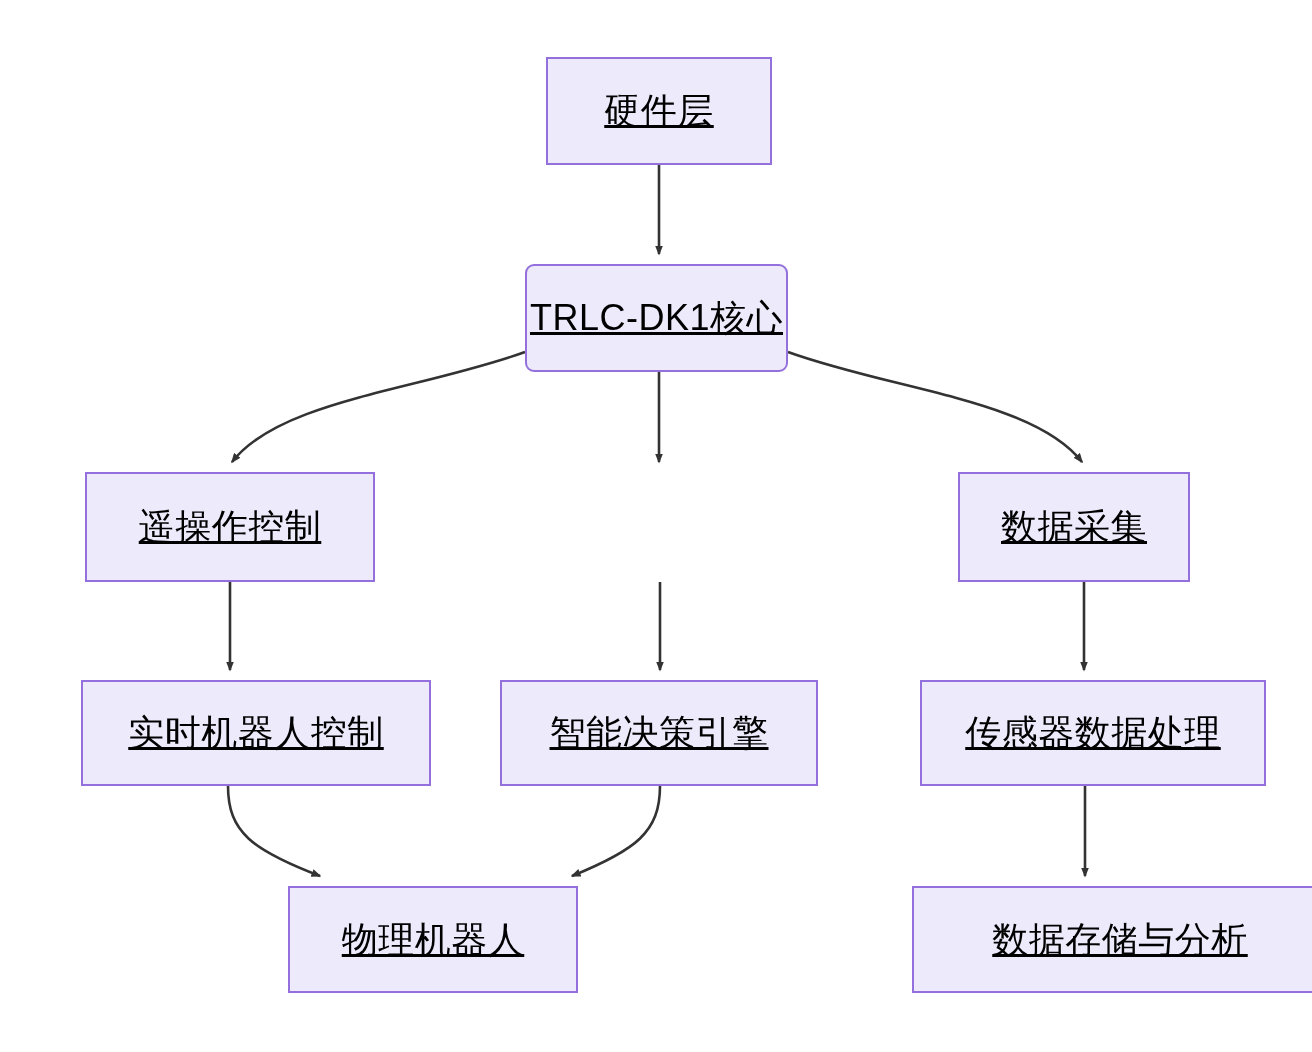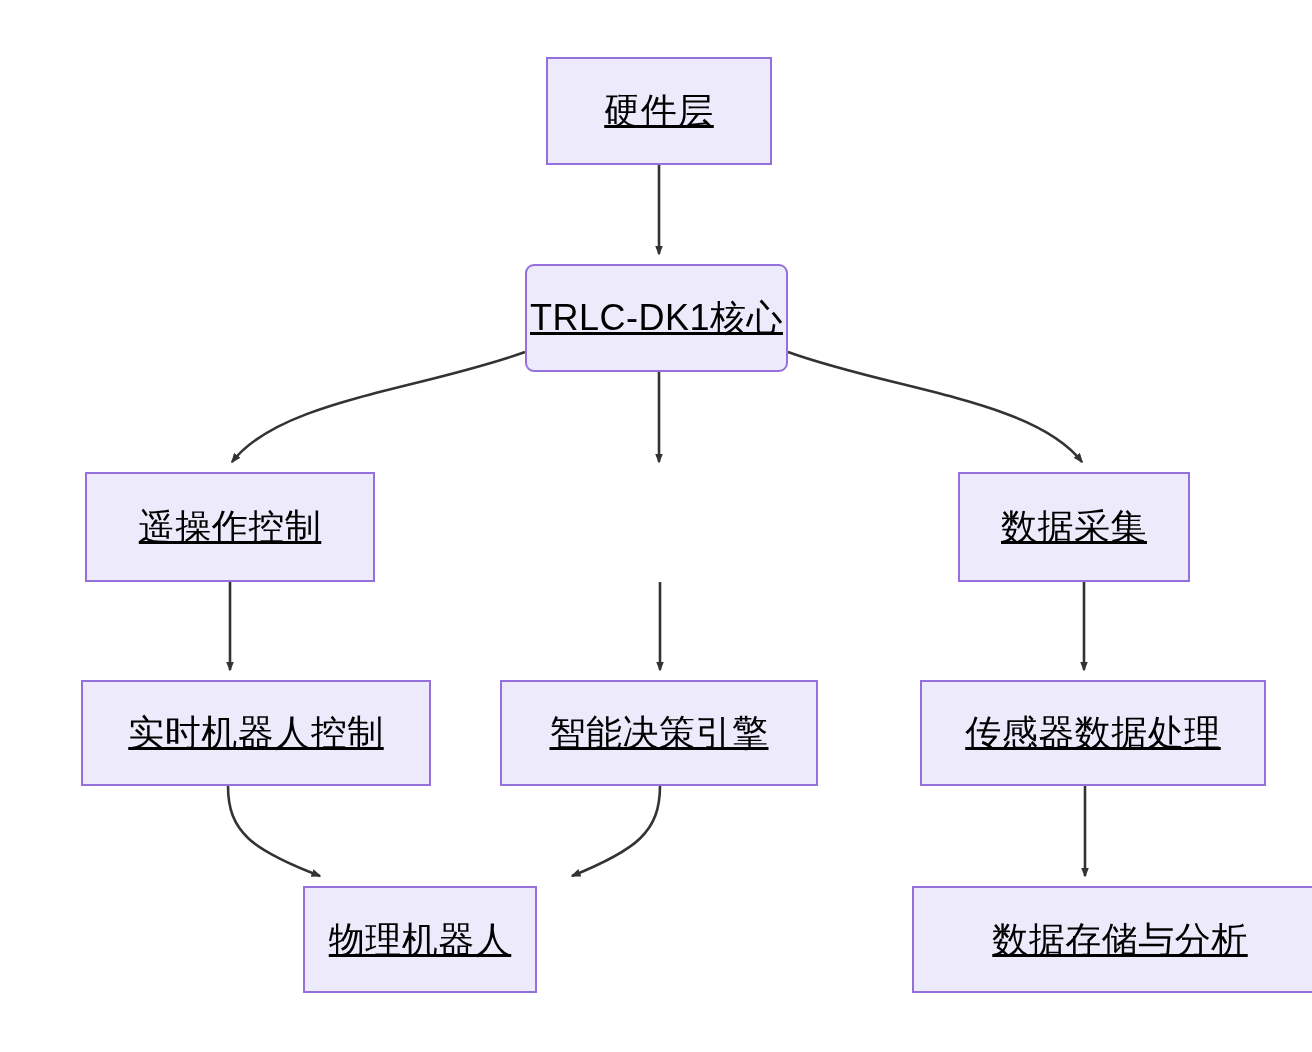--- a/index.html
+++ b/index.html
@@ -104,21 +104,21 @@
   </div>
 
   <div class="node" style="left:500px; top:680px; width:318px; height:106px;justify-content:center;">
     <span class="node-label">智能决策引擎</span>
   </div>
 
   <div class="node" style="left:912px; top:680px; width:346px; height:106px;margin-left:8px;">
     <span class="node-label">传感器数据处理</span>
   </div>
 
-  <div class="node" style="left:303px; top:886px; width:234px; height:107px;">
+  <div class="node" style="left:288px; top:886px; width:290px; height:107px;">
     <span class="node-label">物理机器人</span>
   </div>
 
   <div class="node" style="left:912px; top:886px; width:416px; height:107px;">
     <span class="node-label">数据存储与分析</span>
   </div>
 
 </div>
 
 </body></html>

